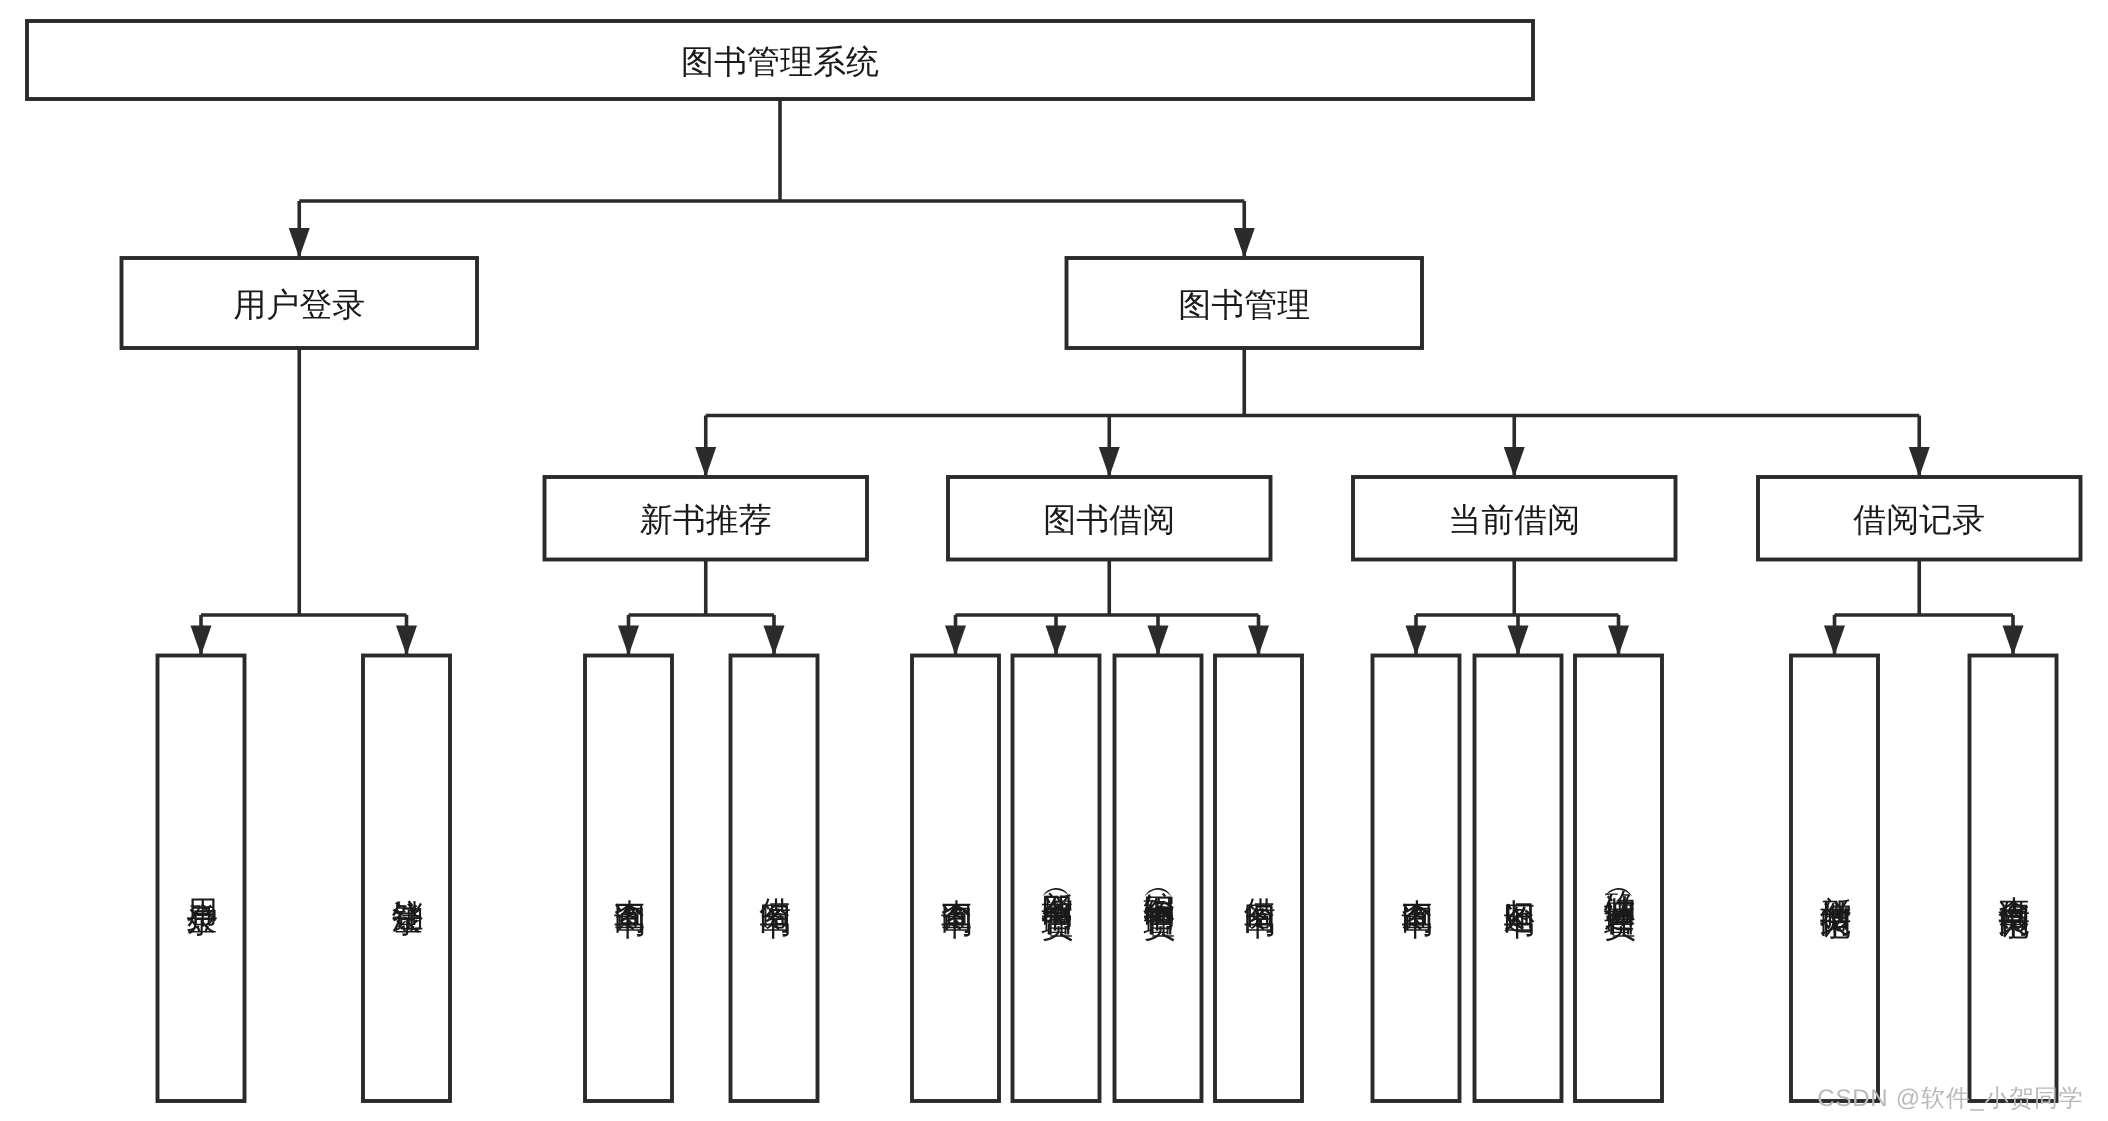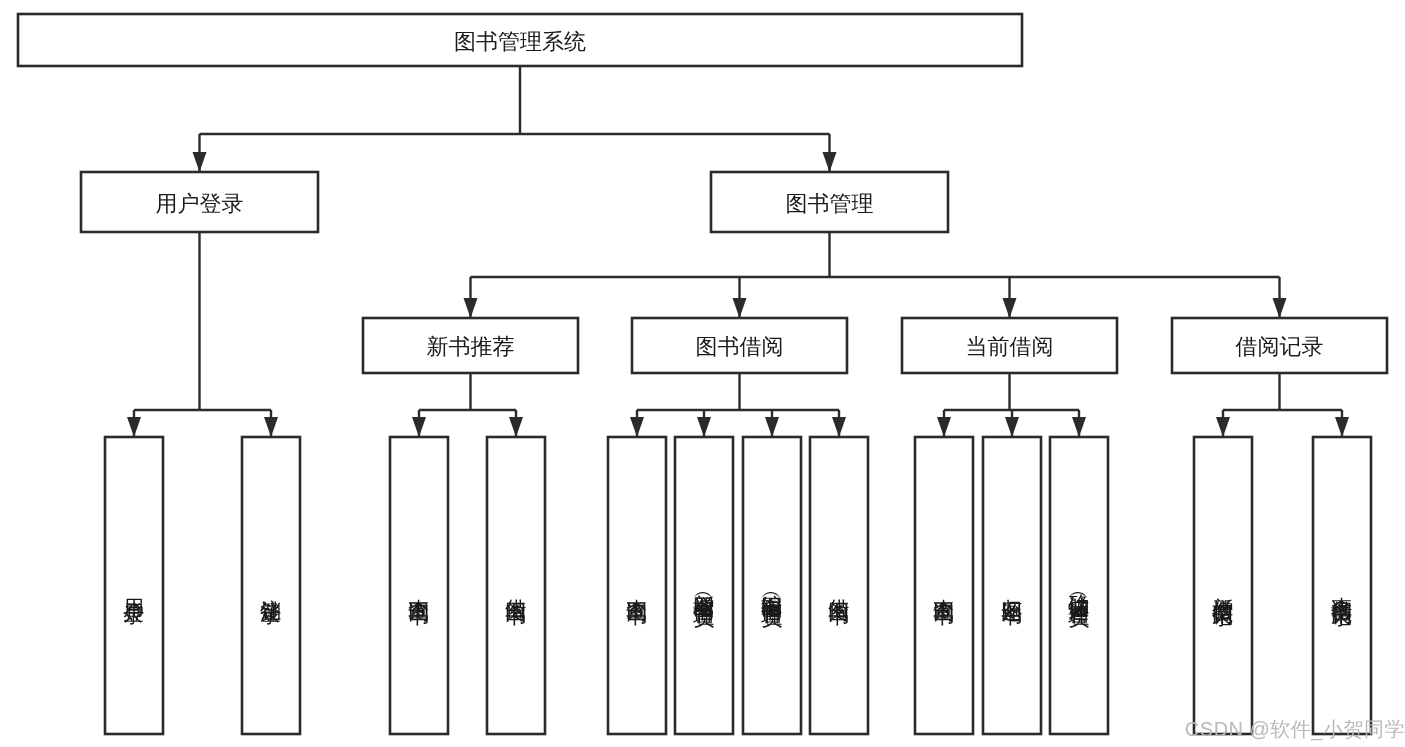--- a/index.html
+++ b/index.html
@@ -65,24 +65,24 @@
     text-orientation: upright;
     font-family: "Liberation Sans", "DejaVu Sans", sans-serif;
     font-size: 21px;
     line-height: 1.12;
     letter-spacing: 2px;
     color: #1a1a1a;
     white-space: nowrap;
   }
   #watermark {
     position: absolute;
-    right: 0;
+    right: 16px;
     bottom: 4px;
     font-family: "Liberation Sans", "DejaVu Sans", sans-serif;
-    font-size: 20px;
+    font-size: 16px;
     color: #b9b9b9;
     letter-spacing: 0.5px;
     user-select: none;
   }
 </style>
 </head>
 <body>
 
 <div id="diagram-root">
 

